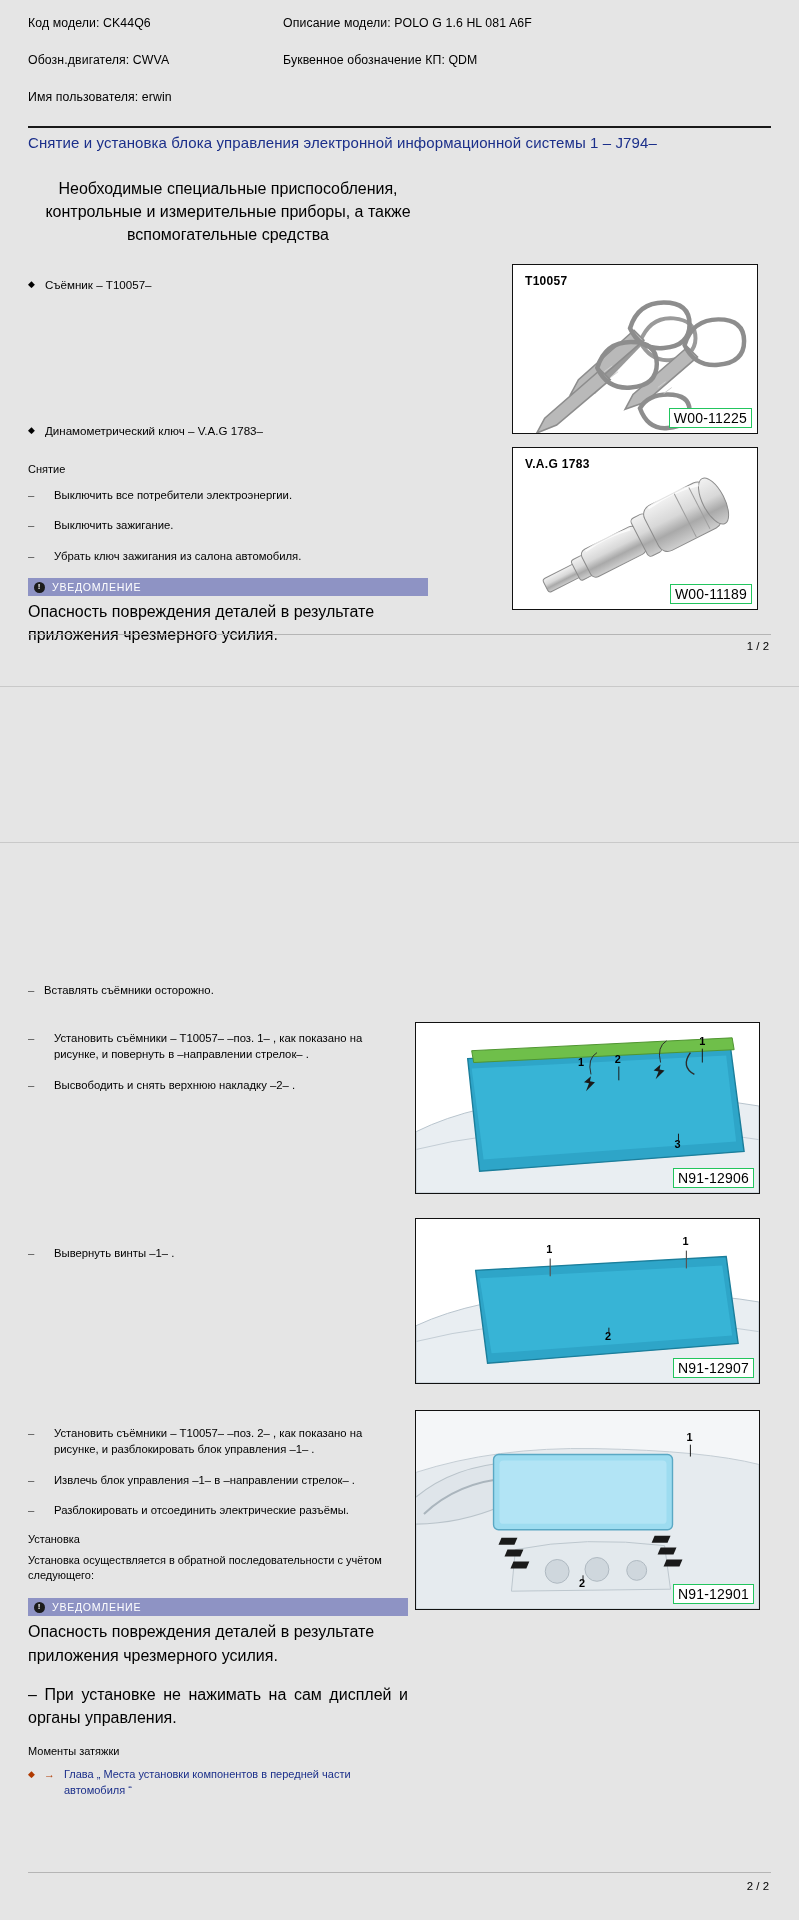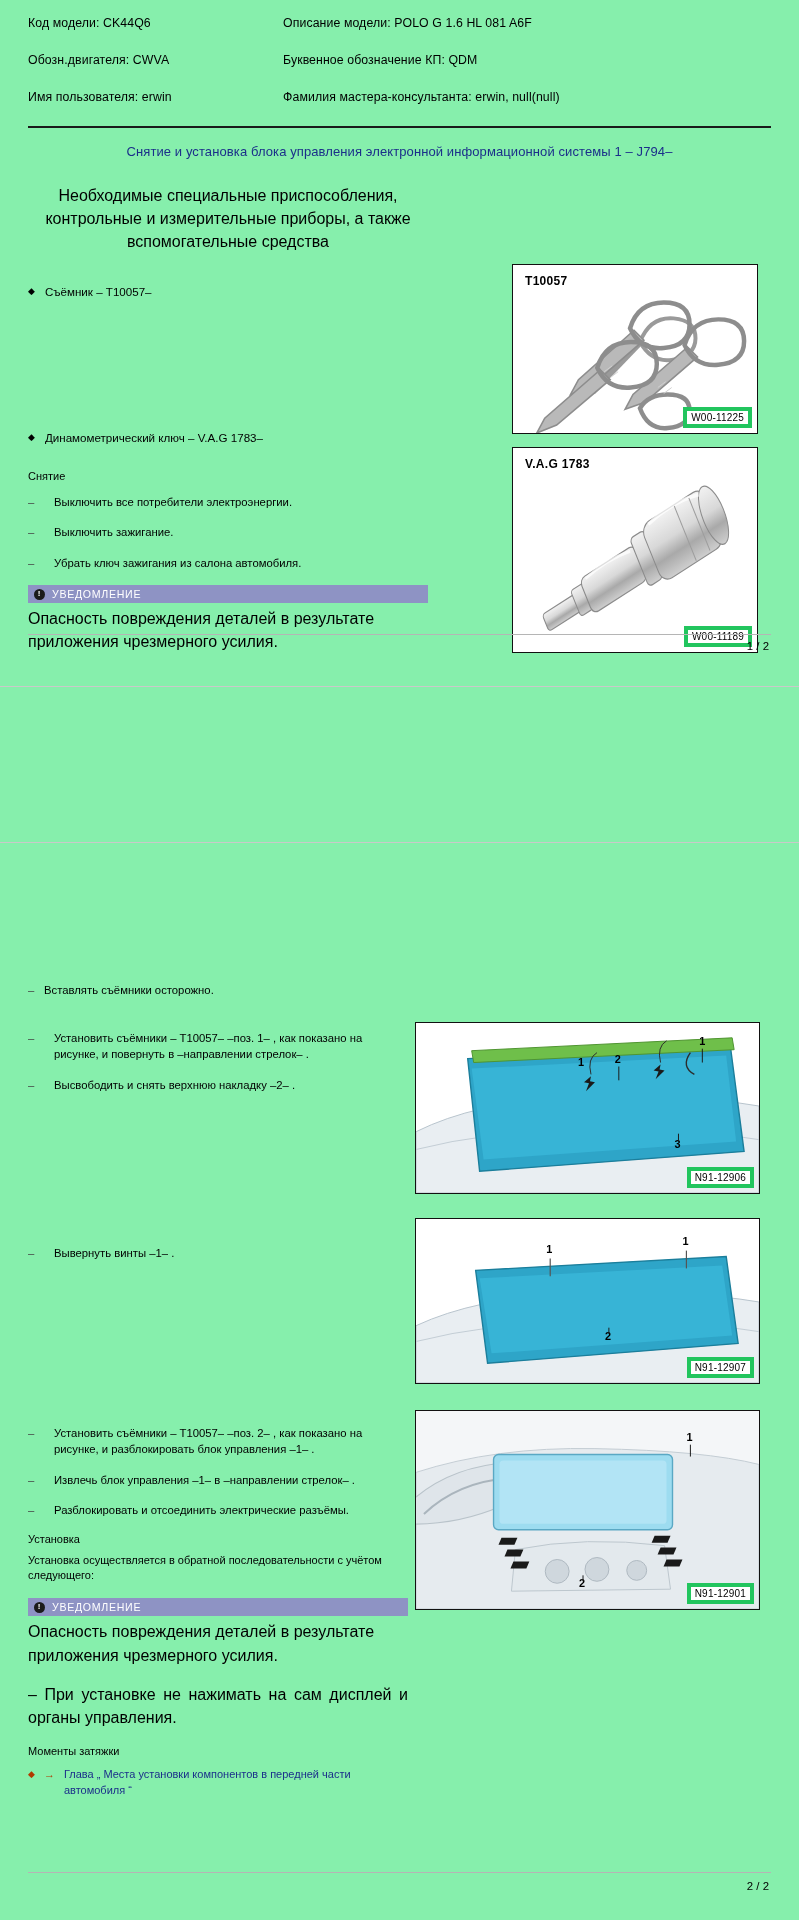--- a/index.html
+++ b/index.html
@@ -6,21 +6,21 @@
   html, body {
     margin: 0; padding: 0;
     background: #ffffff;
     font-family: "Liberation Sans", sans-serif;
     color: #000;
   }
   .page {
     position: relative;
     width: 799px;
     min-height: 1920px;
-    background: #86efac;
+    background: #e5e5e5;
     overflow: hidden;
   }
 
   
   .meta {
     padding: 16px 0 0 0;
     margin: 0 28px;
   }
   .meta-row {
     display: flex;
@@ -32,26 +32,25 @@
   .meta-col-left { width: 255px; flex: 0 0 255px; }
   .meta-col-right { flex: 1; }
 
   .rule-thick {
     margin: 12px 28px 0 28px;
     border-top: 2.4px solid #1a1a1a;
   }
 
   
   .doc-title {
-    margin: 14px 28px 0 28px;
+    margin: 4px 28px 0 28px;
     color: #1b2f8a;
-    font-size: 13px;
+    font-size: 15px;
     line-height: 1.52;
     letter-spacing: .1px;
-    text-align: center;
   }
 
   .intro {
     margin: 22px 28px 0 28px;
     font-size: 16px;
     line-height: 1.45;
     max-width: 400px;
     text-align: center;
   }
 
@@ -126,23 +125,23 @@
   .fig-label {
     position: absolute;
     left: 12px; top: 9px;
     font-size: 12px;
     font-weight: bold;
     letter-spacing: .3px;
   }
   .fig-code {
     position: absolute;
     right: 5px; bottom: 5px;
-    border: 4px solid #22c55e;
+    border: 1px solid #22c55e;
     background: #fff;
-    font-size: 10px;
+    font-size: 14px;
     padding: 1px 4px 1px 4px;
     letter-spacing: .2px;
     font-family: "Liberation Sans", sans-serif;
   }
   .figsvg { position: absolute; inset: 0; width: 100%; height: 100%; }
 
   
   .page-num {
     position: absolute;
     right: 30px;
@@ -182,21 +181,20 @@
     <div class="meta-row">
       <div class="meta-col-left">Код модели: CK44Q6</div>
       <div class="meta-col-right">Описание модели: POLO G 1.6 HL 081 A6F</div>
     </div>
     <div class="meta-row">
       <div class="meta-col-left">Обозн.двигателя: CWVA</div>
       <div class="meta-col-right">Буквенное обозначение КП: QDM</div>
     </div>
     <div class="meta-row">
       <div class="meta-col-left">Имя пользователя: erwin</div>
-      <div class="meta-col-right">Фамилия мастера-консультанта: erwin, null(null)</div>
     </div>
   </div>
 
   <div class="rule-thick"></div>
 
   <div class="doc-title">Снятие и установка блока управления электронной информационной системы 1   – J794–</div>
 
   <div class="intro">Необходимые специальные приспособления, контрольные и измерительные приборы, а также вспомогательные средства</div>
 
   <div class="tool-row" style="margin-top:30px;">
@@ -236,21 +234,21 @@
     <div class="fig-code">W00-11225</div>
   </div>
 
   <div class="tool-row" style="margin-top:130px;">
     <div class="bullet-item">
       <span class="dia">◆</span>
       <span>Динамометрический ключ   – V.A.G 1783–</span>
     </div>
   </div>
 
-  <div class="figbox" style="left:512px; top:447px; width:246px; height:206px;">
+  <div class="figbox" style="left:512px; top:447px; width:246px; height:163px;">
     <svg class="figsvg" viewBox="0 0 246 163" preserveAspectRatio="none">
       <defs>
         <linearGradient id="met" x1="0" y1="0" x2="0" y2="1">
           <stop offset="0%" stop-color="#f2f2f2"></stop>
           <stop offset="42%" stop-color="#d8d8d8"></stop>
           <stop offset="68%" stop-color="#a9a9a9"></stop>
           <stop offset="100%" stop-color="#cfcfcf"></stop>
         </linearGradient>
       </defs>
       <g transform="rotate(-27 120 95)">

